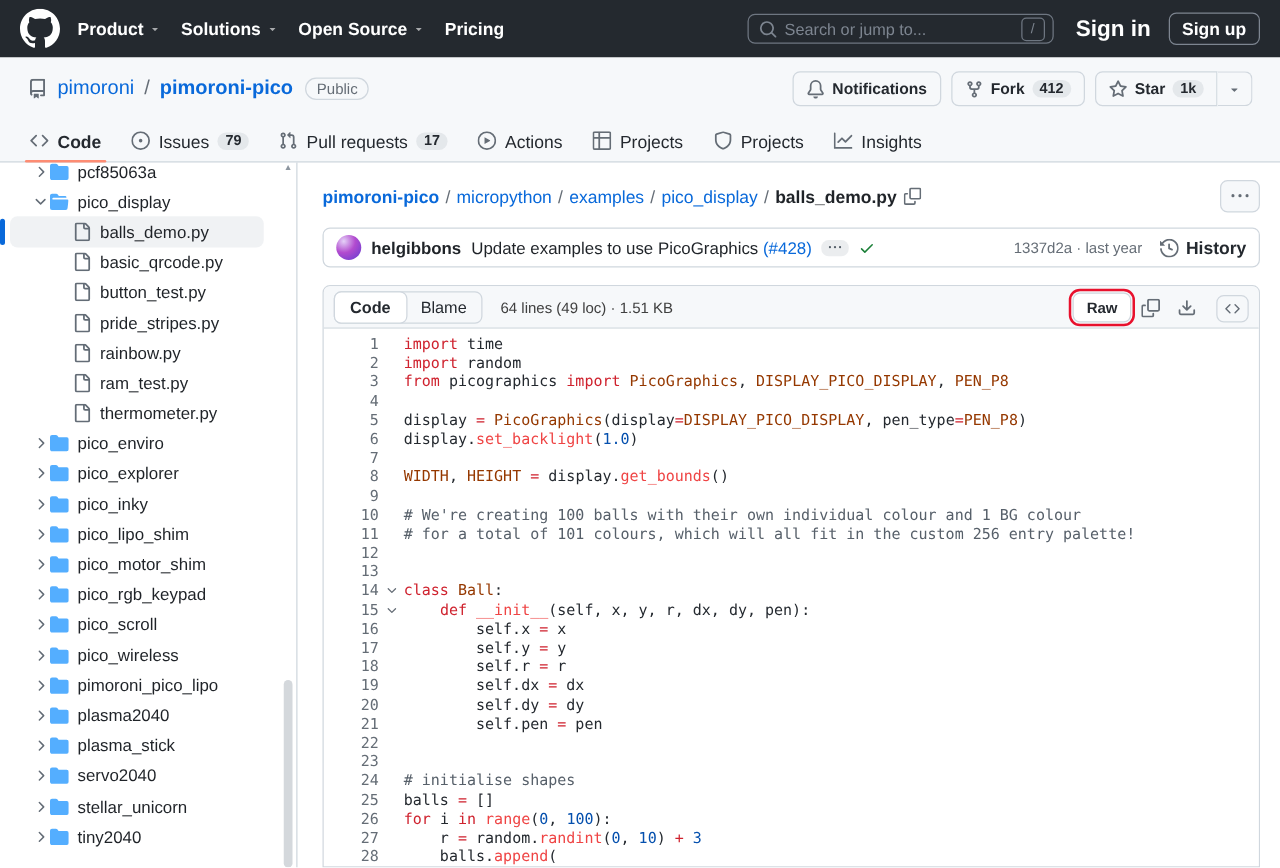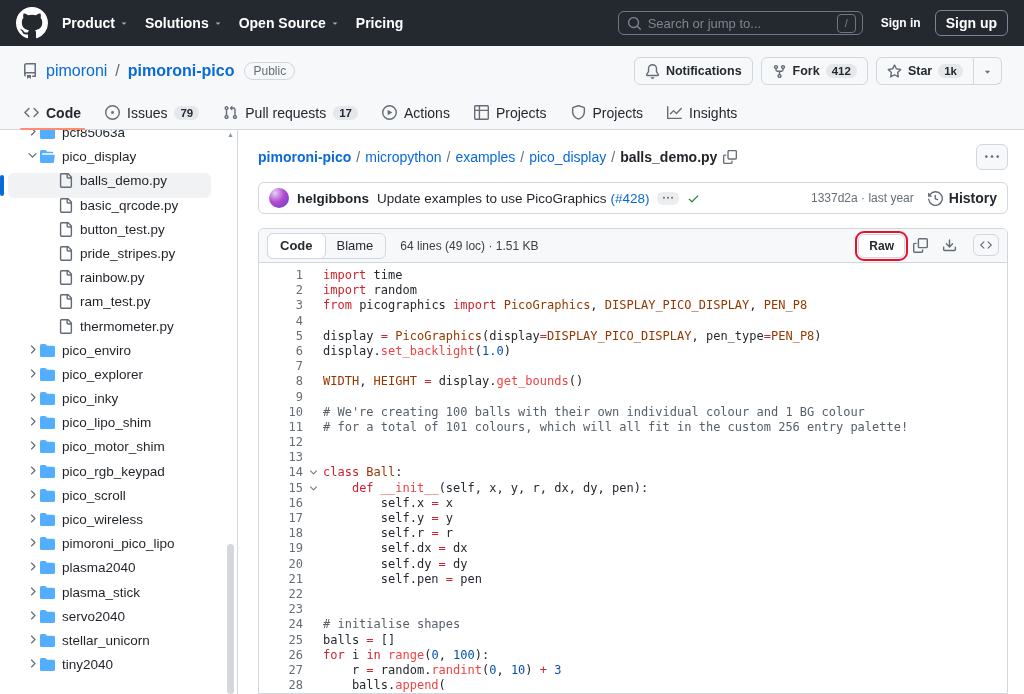--- a/index.html
+++ b/index.html
@@ -13,21 +13,21 @@
   .nav-items { display:flex; list-style:none; gap:16px; align-items:center; }
   .nav-item { color:#fff; font-size:14px; font-weight:600; display:flex; align-items:center; gap:4px; cursor:pointer; }
   .nav-item svg { opacity:.6; }
   .nav-search { margin-left:auto; width:245px; height:24px; border:1px solid #6e7681;
     border-radius:6px; display:flex; align-items:center; padding:0 6px 0 8px; gap:6px; }
   .nav-search input { flex:1; background:transparent; border:none; outline:none;
     color:#cdd3da; font-size:13px; font-family:"Liberation Sans", sans-serif; }
   .nav-search input::placeholder { color:#7d8590; }
   .slash-badge { width:19px; height:19px; border:1px solid #6e7681; border-radius:4px;
     color:#7d8590; font-size:11px; display:flex; align-items:center; justify-content:center; }
-  .sign-in { color:#fff; font-size:12px; font-weight:600; text-decoration:none; margin-left:4px; }
+  .sign-in { color:#fff; font-size:18px; font-weight:600; text-decoration:none; margin-left:4px; }
   .sign-up { color:#fff; font-size:14px; font-weight:600; text-decoration:none;
     border:1px solid #7d8590; border-radius:6px; padding:4px 10px; }
 
   
   .repo-header { height:50px; background:#f6f8fa; display:flex; align-items:center; padding:0 22px; }
   .repo-title { display:flex; align-items:center; gap:8px; font-size:16px; }
   .repo-title .icon { color:#656d76; display:flex; }
   .repo-owner, .repo-name { color:#0969da; text-decoration:none; }
   .repo-name { font-weight:700; }
   .repo-sep { color:#656d76; }
@@ -53,21 +53,21 @@
   .tab.active { font-weight:600; }
   .tab.active::after { content:""; position:absolute; left:4px; right:4px; bottom:-1px;
     height:2px; border-radius:3px; background:#fd8c73; }
 
   
   .main { display:flex; height:564px; }
 
   
   .sidebar { width:238px; flex:0 0 auto; border-right:1px solid #d0d7de; position:relative; overflow:hidden; }
   .tree { margin-top:-5px; }
-  .tree-row { height:24.2px; display:flex; margin:0 26px 0 8px;
+  .tree-row { height:24.2px; display:flex; align-items:center; margin:0 26px 0 8px;
     border-radius:6px; font-size:13.5px; color:#1f2328; cursor:pointer; position:relative; }
   .tree-row.folder { padding-left:16px; }
   .tree-row.file { padding-left:50px; }
   .tree-row.selected { background:rgba(208,215,222,.32); }
   .tree-row .accent { position:absolute; left:-8px; top:2px; bottom:2px; width:4px;
     border-radius:2px; background:#0969da; }
   .tree-row .chev { width:16px; display:flex; justify-content:center; color:#636c76; }
   .tree-row .ticon { display:flex; margin-right:7px; }
   .tree-scroll { position:absolute; right:2px; top:0; bottom:0; width:9px; }
   .tree-scroll .up { color:#8c959f; font-size:7px; text-align:center; line-height:10px; }
@@ -108,21 +108,21 @@
   .code-panel { margin-top:14px; border:1px solid #d0d7de; border-radius:6px 6px 0 0;
     flex:1; display:flex; flex-direction:column; overflow:hidden; }
   .code-toolbar { height:34px; background:#f6f8fa; border-bottom:1px solid #d0d7de;
     display:flex; align-items:center; padding:0 8px; }
   .seg { display:flex; border:1px solid #d0d7de; border-radius:6px; height:26px; align-items:stretch; }
   .seg .seg-btn { display:flex; align-items:center; padding:0 12px; font-size:13px;
     color:#24292f; cursor:pointer; }
   .seg .seg-btn.active { background:#fff; border:1px solid #d0d7de; border-radius:6px;
     margin:-1px; font-weight:600; }
   .code-meta { margin-left:14px; font-size:12px; color:#404040; }
-  .toolbar-right { margin-left:auto; display:flex; align-items:flex-start; gap:2px; }
+  .toolbar-right { margin-left:auto; display:flex; align-items:flex-end; gap:2px; }
   .raw-btn { height:24px; padding:0 10px; background:#fff; border:1px solid #d0d7de;
     border-radius:6px; font-size:12px; font-weight:600; color:#24292f; cursor:pointer; }
   .raw-btn.annotated { outline:2px solid #e8112d; outline-offset:1px; }
   .icon-btn { background:none; border:none; color:#656d76; padding:4px 6px; display:flex;
     cursor:pointer; }
   .symbols-btn { margin-left:8px; width:26px; height:22px; border:1px solid #d0d7de;
     border-radius:6px; background:#f6f8fa; color:#656d76; display:flex; align-items:center;
     justify-content:center; cursor:pointer; }
 
   .code-body { flex:1; background:#fff; overflow:hidden; padding-top:5px;

